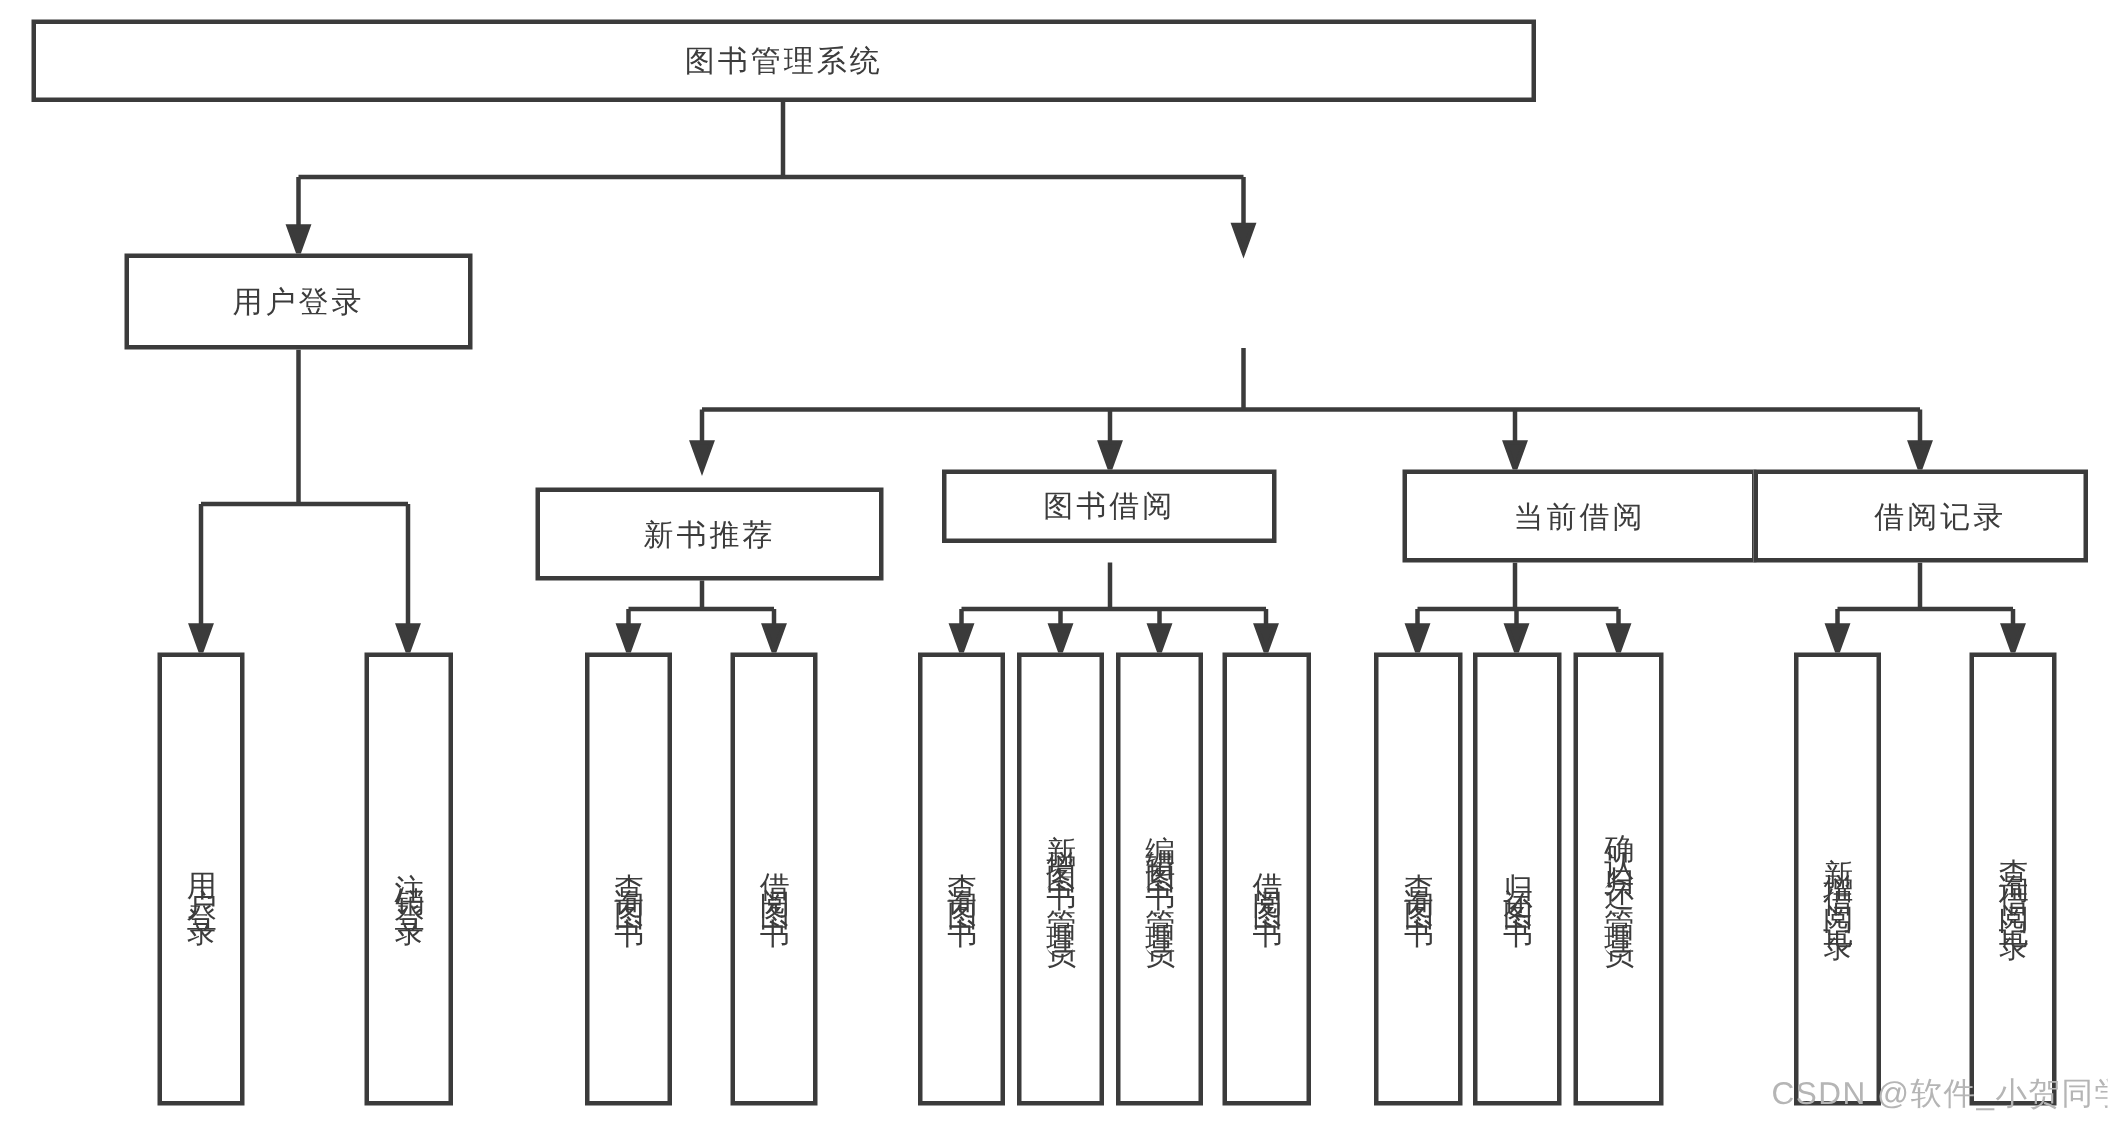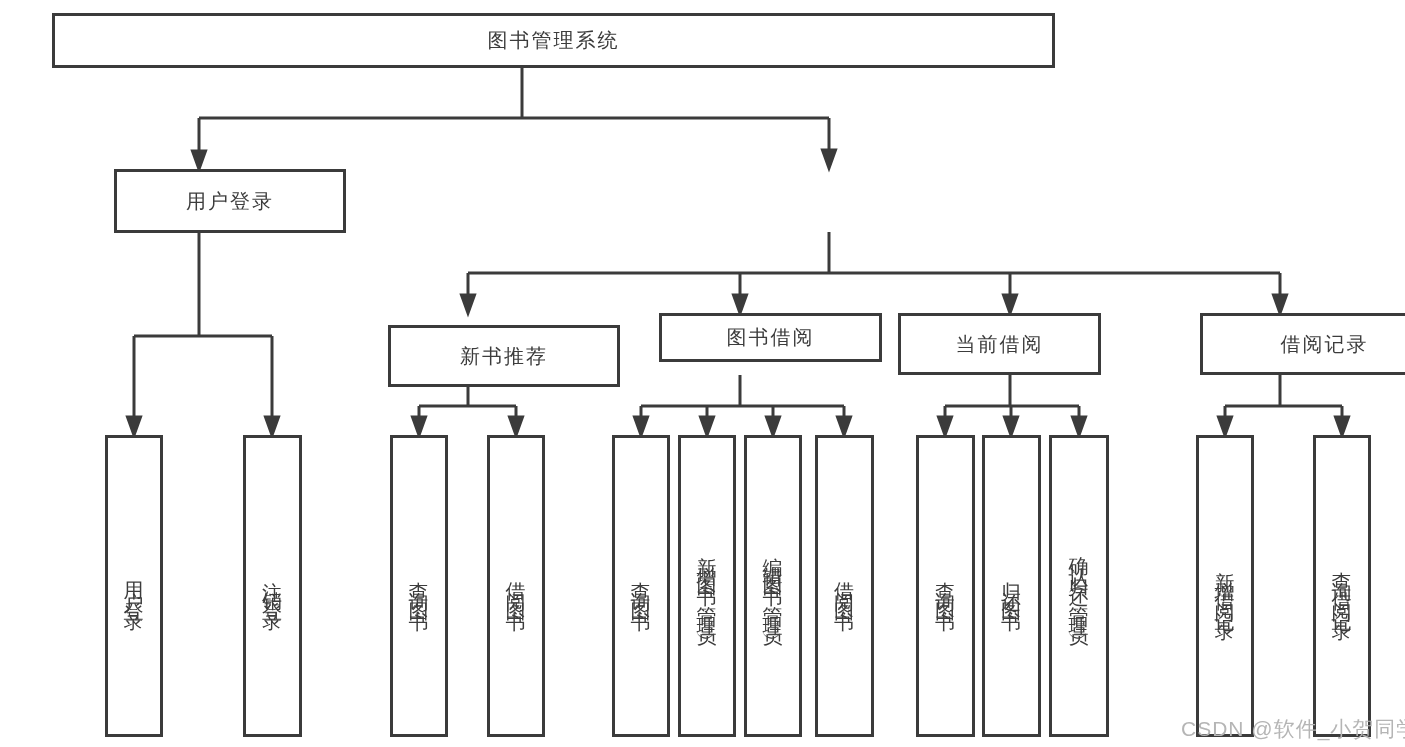--- a/index.html
+++ b/index.html
@@ -11,21 +11,20 @@
   html,body{width:1405px;height:747px;background:#ffffff;overflow:hidden;
     font-family:"Liberation Sans","DejaVu Sans",sans-serif;}
   #stage{position:relative;width:1405px;height:747px;background:#ffffff;}
   #connectors{position:absolute;left:0;top:0;z-index:1;}
   .node{
     position:absolute;z-index:2;background:#ffffff;
     border:3px solid var(--line);
     display:grid;place-items:center;
     color:var(--text);font-size:20px;letter-spacing:2px;
     white-space:nowrap;
-    margin-left:31px;
   }
   .leaf{
     position:absolute;z-index:2;background:#ffffff;
     border:3px solid var(--line);
     display:grid;place-items:center;
     color:var(--text);
   }
   .leaf span{
     writing-mode:vertical-rl;
     text-orientation:mixed;
@@ -111,21 +110,21 @@
   <div class="node" style="left:83px;top:169px;width:232px;height:64px;">
     <span>用户登录</span>
   </div>
 
   <div class="node" style="left:357px;top:325px;width:232px;height:62px;">
     <span>新书推荐</span>
   </div>
   <div class="node" style="left:628px;top:313px;width:223px;height:49px;">
     <span>图书借阅</span>
   </div>
-  <div class="node" style="left:867px;top:313px;width:203px;height:62px;">
+  <div class="node" style="left:935px;top:313px;width:236px;height:62px;">
     <span>当前借阅</span>
   </div>
   <div class="node" style="left:1169px;top:313px;width:223px;height:62px;padding-left:26px;">
     <span>借阅记录</span>
   </div>
 
   <div class="leaf" style="left:105px;top:435px;width:58px;height:302px;">
     <span>用户登录</span>
   </div>
   <div class="leaf" style="left:243px;top:435px;width:59px;height:302px;">

